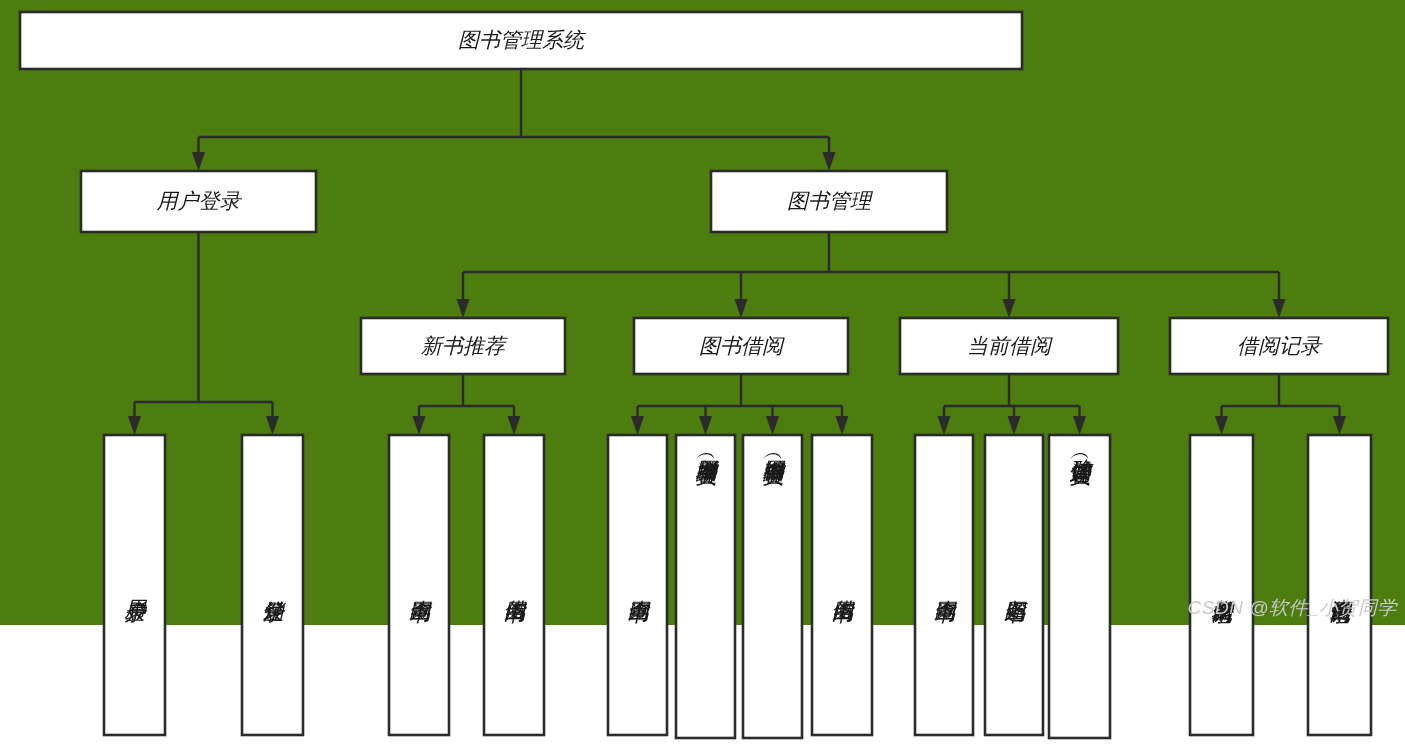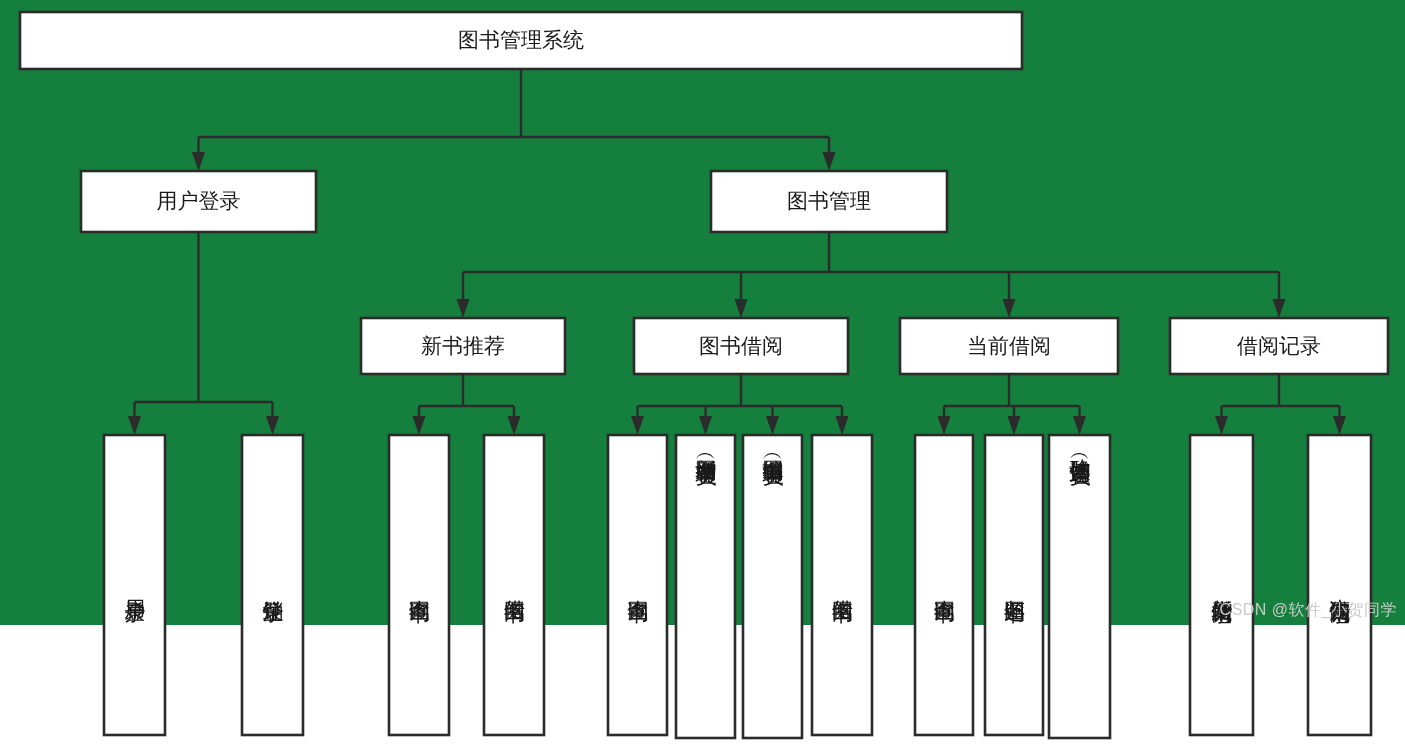--- a/index.html
+++ b/index.html
@@ -11,21 +11,22 @@
   body {
     width: 1405px;
     height: 747px;
     overflow: hidden;
     font-family: "Liberation Sans", "DejaVu Sans", sans-serif;
   }
   #diagram-root {
     position: relative;
     width: 1405px;
     height: 625px;
-    background: #15803d;
+    background: #4d7c0f;
+    font-style: italic;
   }
   svg#tree-svg {
     position: absolute;
     left: 0;
     top: 0;
     width: 1405px;
     height: 747px;
     display: block;
   }
   .node-box {
@@ -71,21 +72,21 @@
     color: #1a1a1a;
     letter-spacing: 1px;
     white-space: nowrap;
     text-align: center;
   }
   .watermark {
     position: absolute;
     right: 8px;
     bottom: 4px;
     font-family: "Liberation Sans", "DejaVu Sans", sans-serif;
-    font-size: 16px;
+    font-size: 19px;
     color: #c9c9c9;
     letter-spacing: 0.5px;
     white-space: nowrap;
     user-select: none;
     margin-top: 48px;
   }
 </style>
 </head>
 <body>
 

